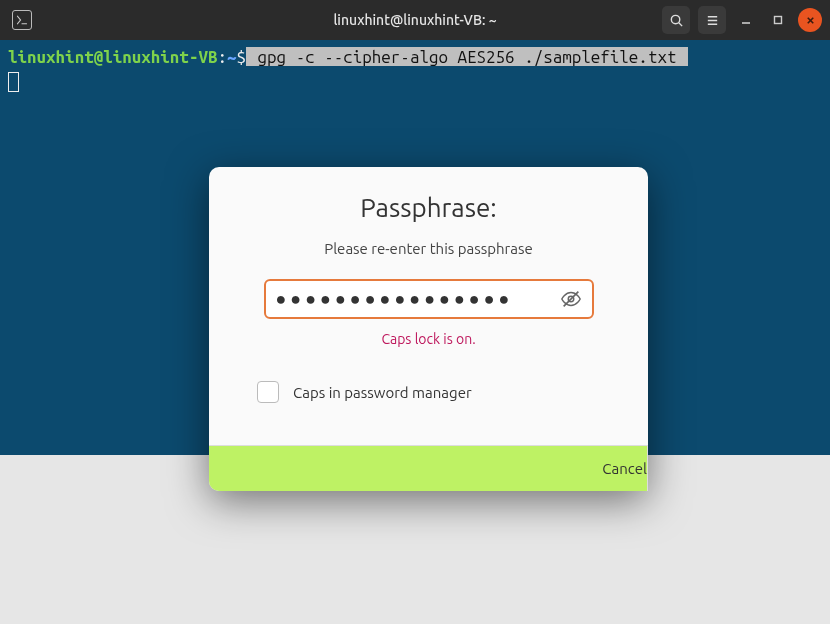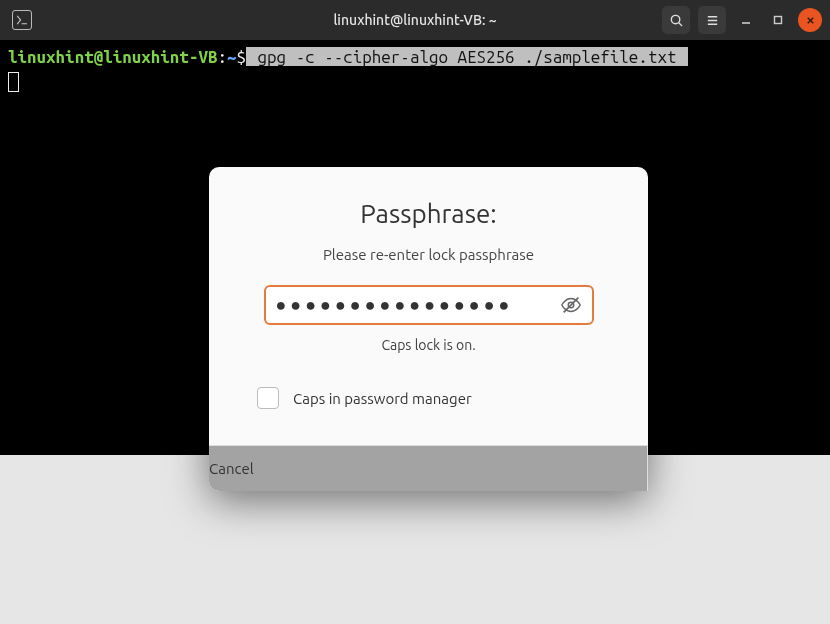--- a/index.html
+++ b/index.html
@@ -25,65 +25,65 @@
   }
   .win-ctl {
     width: 24px; height: 24px; border-radius: 50%; display: flex; align-items: center;
     justify-content: center; color: #ccc; font-size: 13px;
   }
   .win-ctl.close { background: #e95420; color: #3a1a0f; }
   .win-ctl.min, .win-ctl.max { background: transparent; }
 
   .terminal-body {
     position: absolute; top: 40px; left: 0; right: 0; bottom: 0;
-    background: #000000; font-family: "Ubuntu Mono","DejaVu Sans Mono",monospace;
+    background: #0c4a6e; font-family: "Ubuntu Mono","DejaVu Sans Mono",monospace;
     font-size: 17px; line-height: 22px; color: #eee;
   }
   .cmd-line { padding: 6px 8px 0 8px; white-space: pre; }
   .prompt-user { color: #7fd34b; font-weight: bold; }
   .prompt-colon { color: #eee; }
   .prompt-path { color: #6aa6ff; font-weight: bold; }
   .cmd-text { background: #bfbfbf; color: #111; padding: 0 2px; }
   .cursor {
     display: inline-block; width: 11px; height: 20px; border: 1.5px solid #eee;
     margin: 4px 0 0 8px; vertical-align: top;
   }
 
   .dialog {
     position: absolute; left: 209px; top: 167px; width: 439px; height: 324px;
     background: #fafafa; border-radius: 10px; box-shadow: 0 10px 40px rgba(0,0,0,.5);
     display: flex; flex-direction: column;
   }
   .dlg-main { padding: 26px 28px 10px 28px; flex: 1; }
-  .dlg-title { font-size: 26px; font-weight: 400; color: #333; text-align: center; margin-top: 6px; }
+  .dlg-title { font-size: 26px; font-weight: 400; color: #333; text-align: center; margin-top: 0; }
   .dlg-sub { font-size: 15px; color: #444; text-align: center; margin-top: 18px; }
   .pw-wrap {
     margin: 22px auto 0 auto; width: 330px; height: 40px;
     border: 2px solid #e67a3c; border-radius: 6px; background: #fff;
     display: flex; align-items: center; padding: 0 10px;
   }
   .pw-input {
     flex: 1; border: none; outline: none; font-size: 18px; letter-spacing: 4px;
     background: transparent; color: #333;
   }
   .eye-icon { width: 22px; height: 22px; color: #666; flex-shrink: 0; cursor: pointer; }
-  .caps-msg { text-align: center; font-size: 14px; color: #404040; margin-top: 12px; }
+  .caps-msg { text-align: center; font-size: 14px; color: #be185d; margin-top: 12px; }
 
   .save-row { display: flex; align-items: center; gap: 14px; margin: 34px 0 0 20px; }
   .chk {
     width: 22px; height: 22px; border: 1.5px solid #bbb; border-radius: 4px; background: #fff;
   }
   .save-label { font-size: 15px; color: #333; }
 
   .dlg-buttons {
     height: 46px; border-top: 1px solid #ddd; display: flex;
   }
   .dlg-btn {
-    flex: 1; display: flex; align-items: center; justify-content: flex-start;
-    font-size: 15px; color: #333; background: #a3a3a3; cursor: pointer;
+    flex: 1; display: flex; align-items: center; justify-content: flex-end;
+    font-size: 15px; color: #333; background: #bef264; cursor: pointer;
   }
   .dlg-btn.cancel { border-right: 1px solid #ddd; border-bottom-left-radius: 10px; }
   .dlg-btn.ok { border-bottom-right-radius: 10px; position: relative; }
   .ok-highlight {
     position: absolute; inset: -2px; border: 3px solid #1ecf1e; border-radius: 4px;
     pointer-events: none;
   }
 </style>
 </head>
 <body>
@@ -131,21 +131,21 @@
   </div>
 
   <div class="terminal-body">
     <div class="cmd-line"><span class="prompt-user">linuxhint@linuxhint-VB</span><span class="prompt-colon">:</span><span class="prompt-path">~</span><span class="prompt-colon">$</span><span class="cmd-text"> gpg -c --cipher-algo AES256 ./samplefile.txt </span></div>
     <span class="cursor"></span>
   </div>
 
   <div class="dialog">
     <div class="dlg-main">
       <div class="dlg-title">Passphrase:</div>
-      <div class="dlg-sub">Please re-enter lock passphrase</div>
+      <div class="dlg-sub">Please re-enter this passphrase</div>
       <div class="pw-wrap">
         <input class="pw-input" type="text" value="●●●●●●●●●●●●●●●●" style="">
         <span class="eye-icon">
           <svg viewBox="0 0 24 24" width="22" height="22">
             <path d="M2 12s3.5-7 10-7 10 7 10 7-3.5 7-10 7S2 12 2 12z" stroke="#666" stroke-width="1.6" fill="none"></path>
             <circle cx="12" cy="12" r="3" stroke="#666" stroke-width="1.6" fill="none"></circle>
             <line x1="4" y1="20" x2="20" y2="4" stroke="#666" stroke-width="1.8"></line>
           </svg>
         </span>
       </div>

